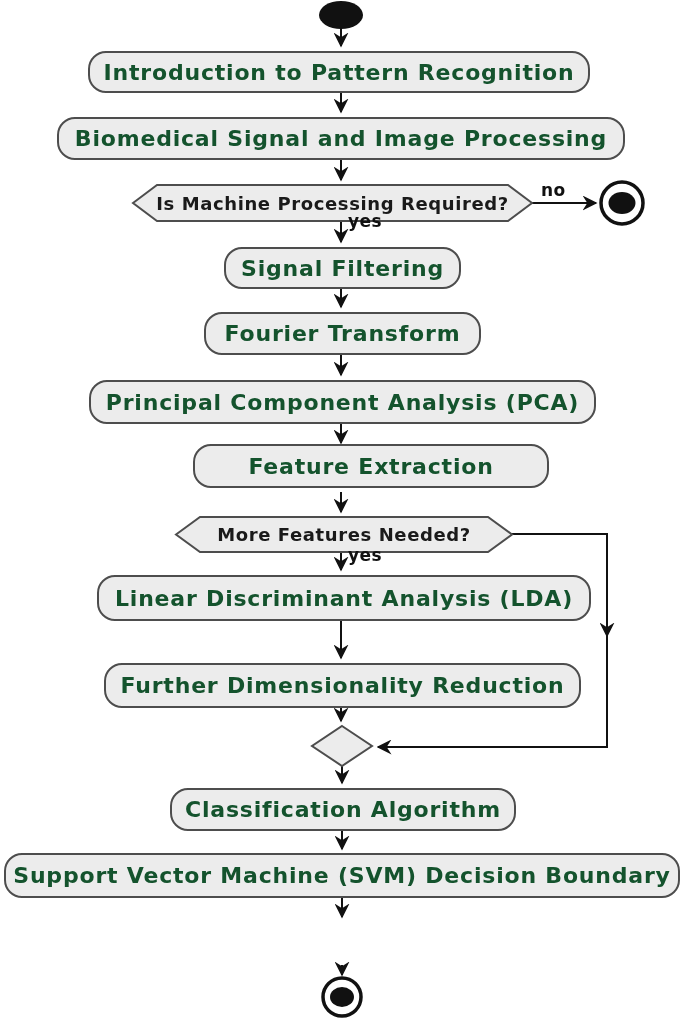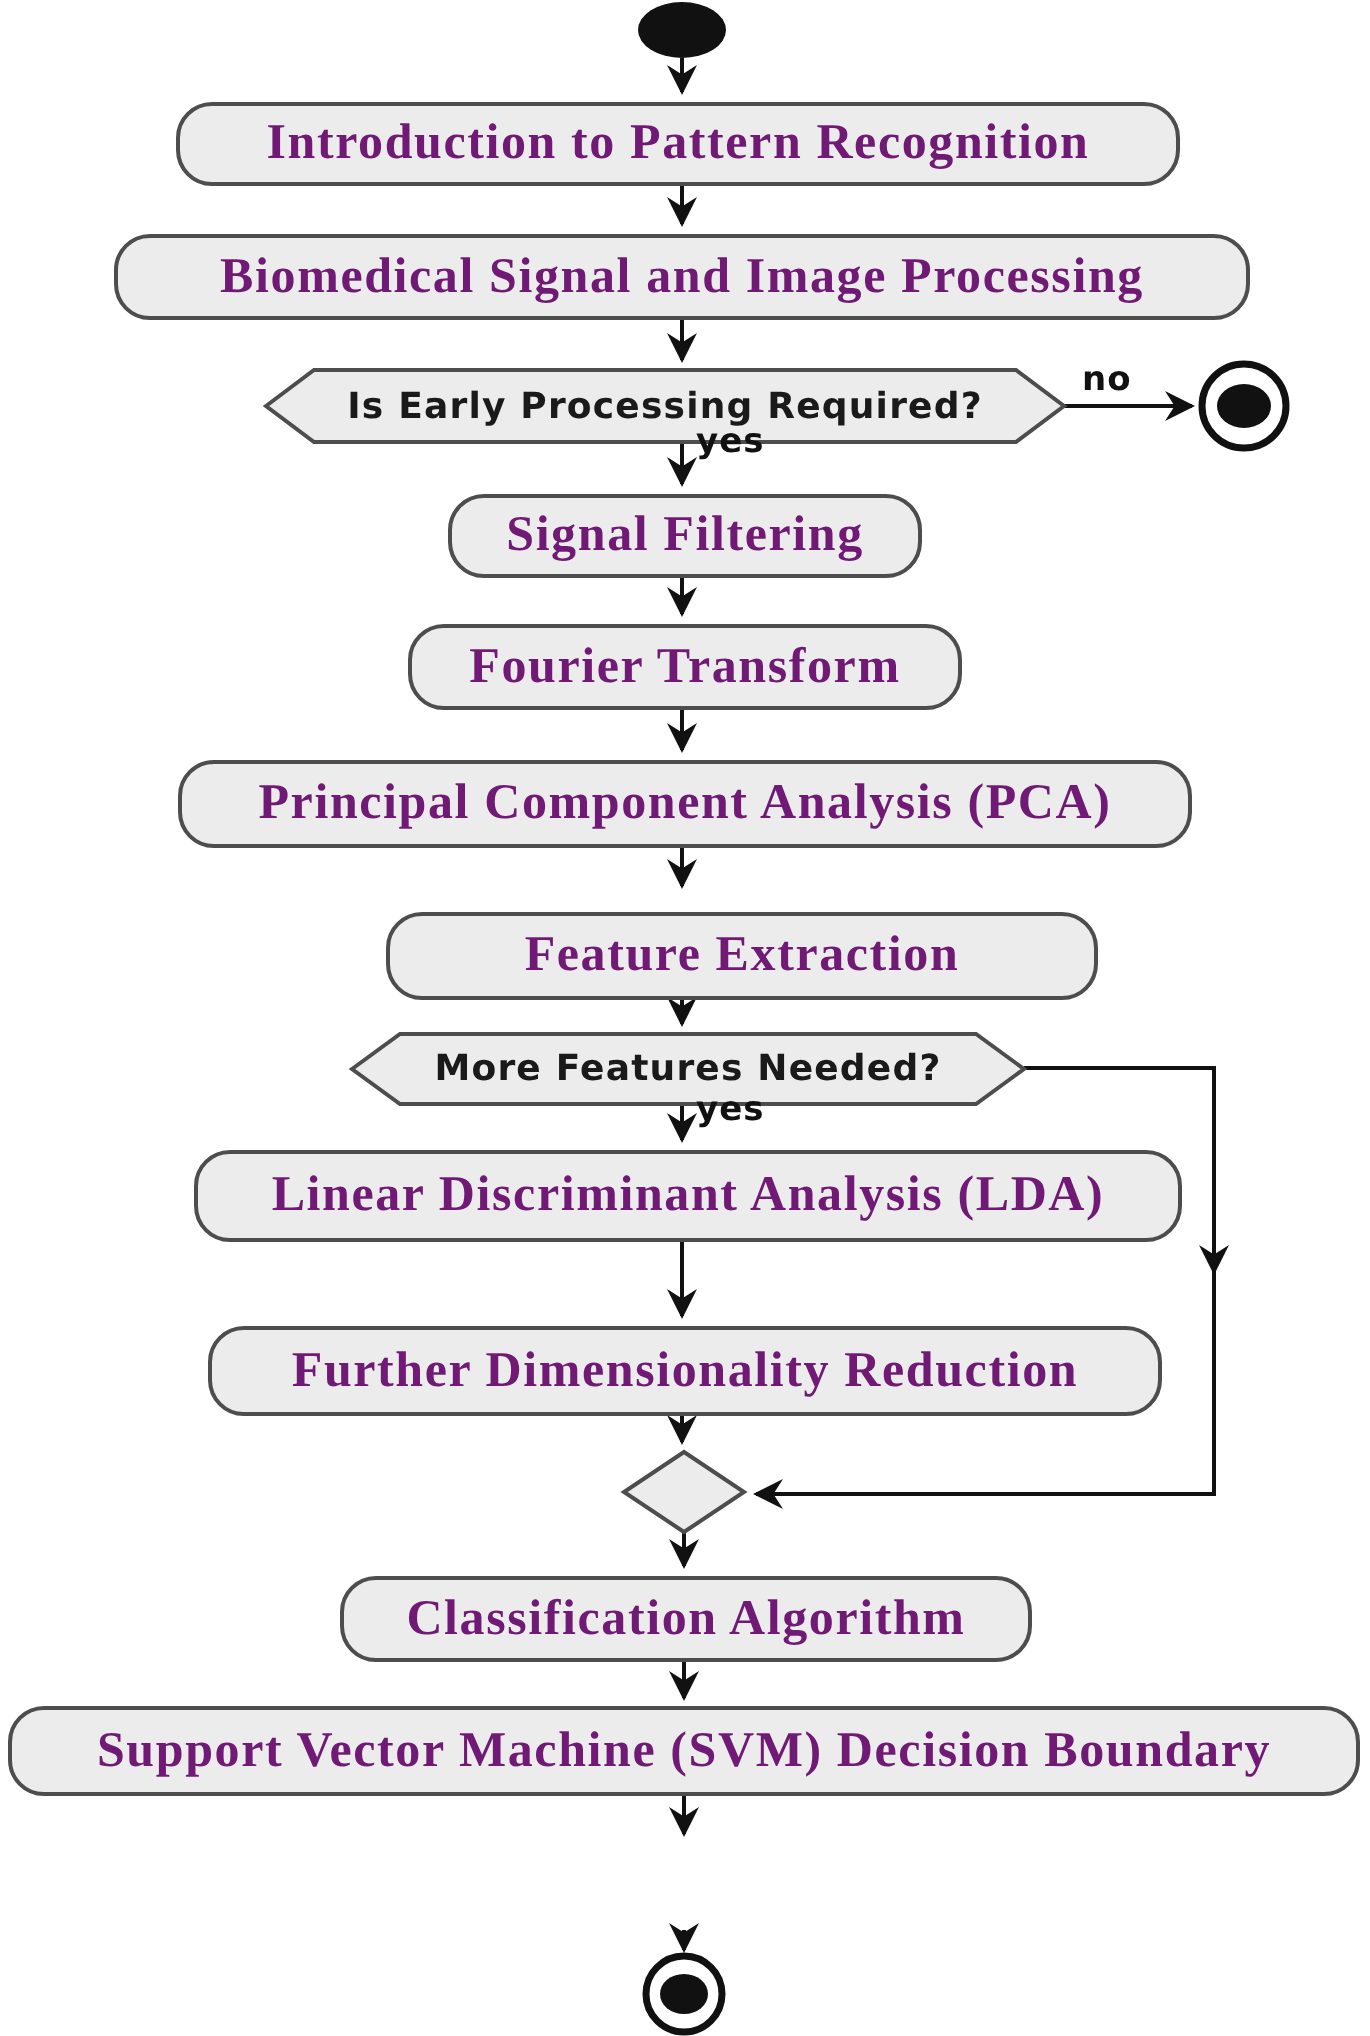--- a/index.html
+++ b/index.html
@@ -11,24 +11,23 @@
     overflow:hidden;
   }
   .layer{position:absolute;left:0;top:0;}
   .node{
     position:absolute;
     background:#ececec;
     border:2px solid #4d4d4d;
     border-radius:18px;
     box-sizing:border-box;
     display:flex;align-items:center;justify-content:center;
-    font-size:25px;font-weight:700;letter-spacing:0.8px;
-    color:#701a75;white-space:nowrap;
+    font-size:22px;font-weight:700;letter-spacing:0.8px;
+    color:#14532d;white-space:nowrap;
     z-index:2;
-    font-family:Liberation Serif, serif;
   }
   .hex-label{
     position:absolute;
     display:flex;align-items:center;justify-content:center;
     font-size:18px;font-weight:700;letter-spacing:0.6px;
     color:#1a1a1a;white-space:nowrap;
     z-index:2;
   }
   .edge-label{
     position:absolute;
@@ -91,32 +90,32 @@
   <div class="node" style="left:88px;top:51px;width:502px;height:42px">Introduction to Pattern Recognition</div>
 
   <div class="node" style="left:57px;top:117px;width:568px;height:43px">Biomedical Signal and Image Processing</div>
 
   <div class="node" style="left:204px;top:312px;width:277px;height:43px">Fourier Transform</div>
 
   <div class="node" style="left:224px;top:247px;width:237px;height:42px">Signal Filtering</div>
 
   <div class="node" style="left:89px;top:380px;width:507px;height:44px">Principal Component Analysis (PCA)</div>
 
-  <div class="node" style="left:193px;top:456px;width:356px;height:44px">Feature Extraction</div>
+  <div class="node" style="left:193px;top:444px;width:356px;height:44px">Feature Extraction</div>
 
   <div class="node" style="left:97px;top:575px;width:494px;height:46px">Linear Discriminant Analysis (LDA)</div>
 
   <div class="node" style="left:104px;top:663px;width:477px;height:45px">Further Dimensionality Reduction</div>
 
   <div class="node" style="left:170px;top:788px;width:346px;height:43px">Classification Algorithm</div>
 
   <div class="node" style="left:4px;top:853px;width:676px;height:45px">Support Vector Machine (SVM) Decision Boundary</div>
 
 
-  <div class="hex-label" style="left:157px;top:185px;width:351px;height:36px">Is Early Processing Required?</div>
+  <div class="hex-label" style="left:157px;top:185px;width:351px;height:36px">Is Machine Processing Required?</div>
 
   <div class="hex-label" style="left:200px;top:517px;width:288px;height:35px">More Features Needed?</div>
 
   <span class="edge-label" style="left:541px;top:180px">no</span>
 
   <span class="edge-label" style="left:348px;top:211px">yes</span>
 
   <span class="edge-label" style="left:348px;top:545px">yes</span>
 
 </div>

